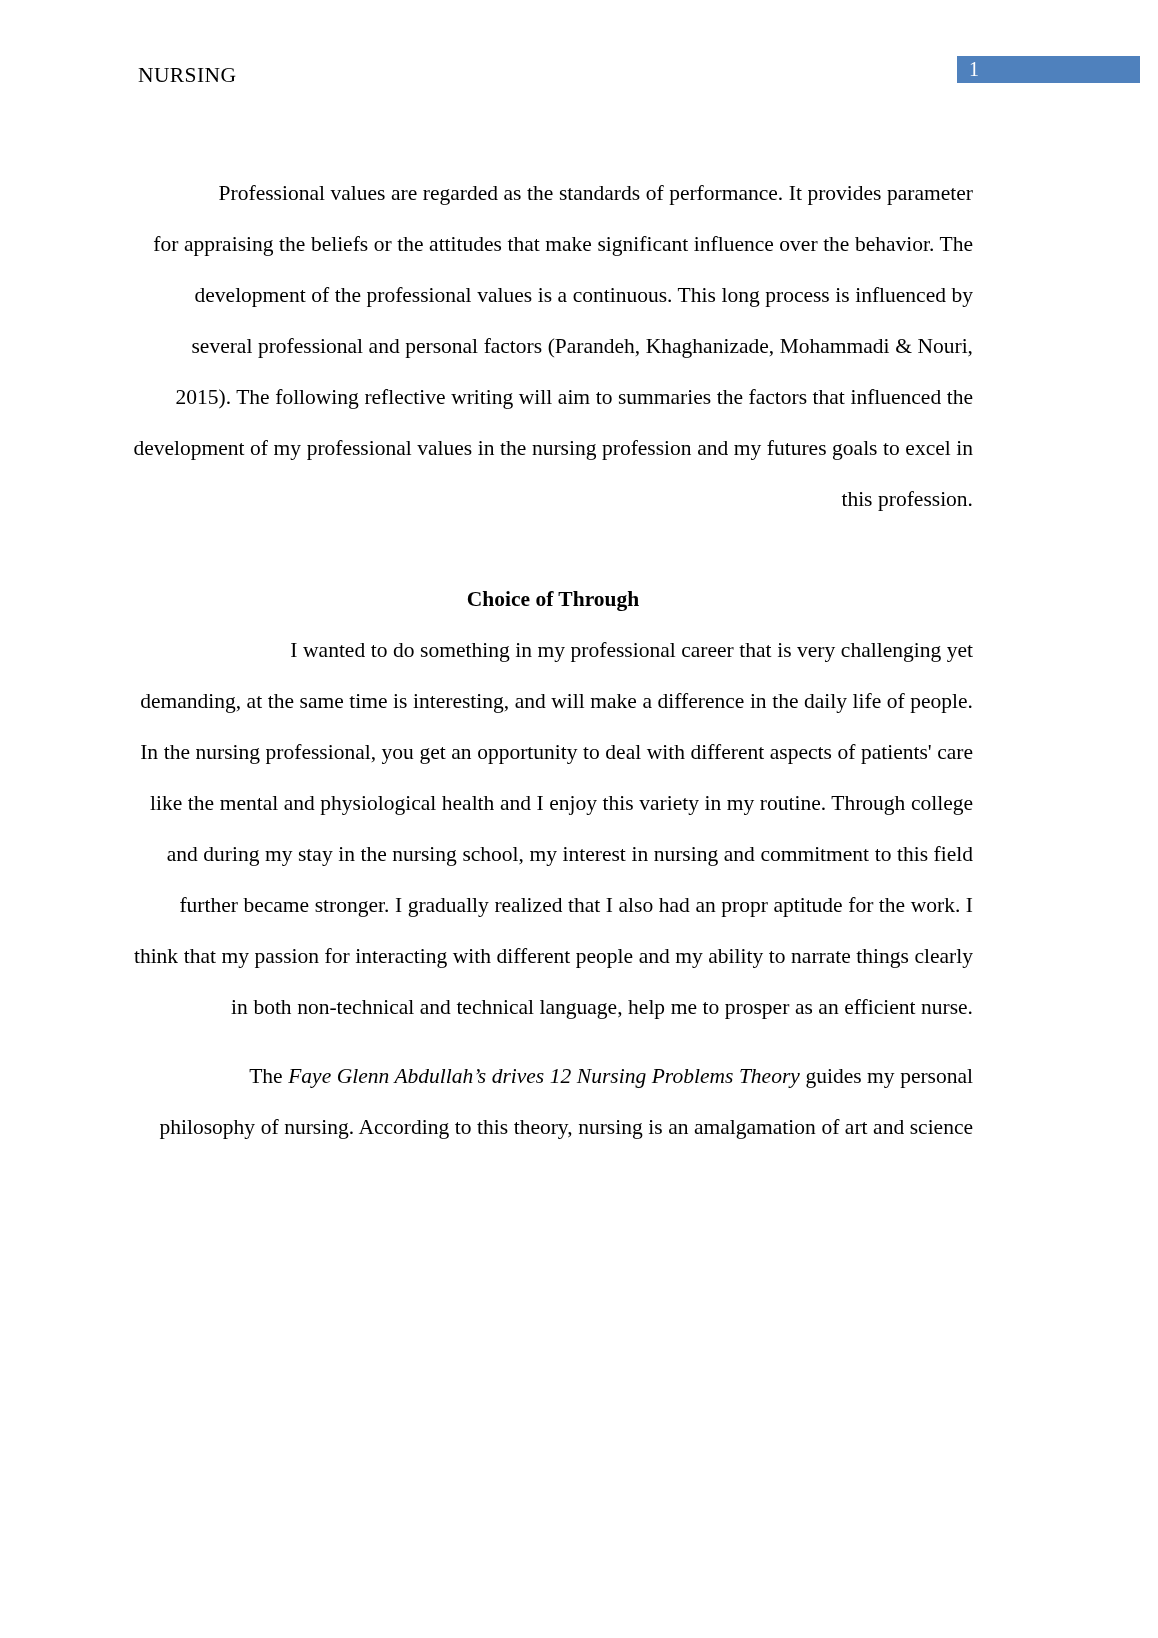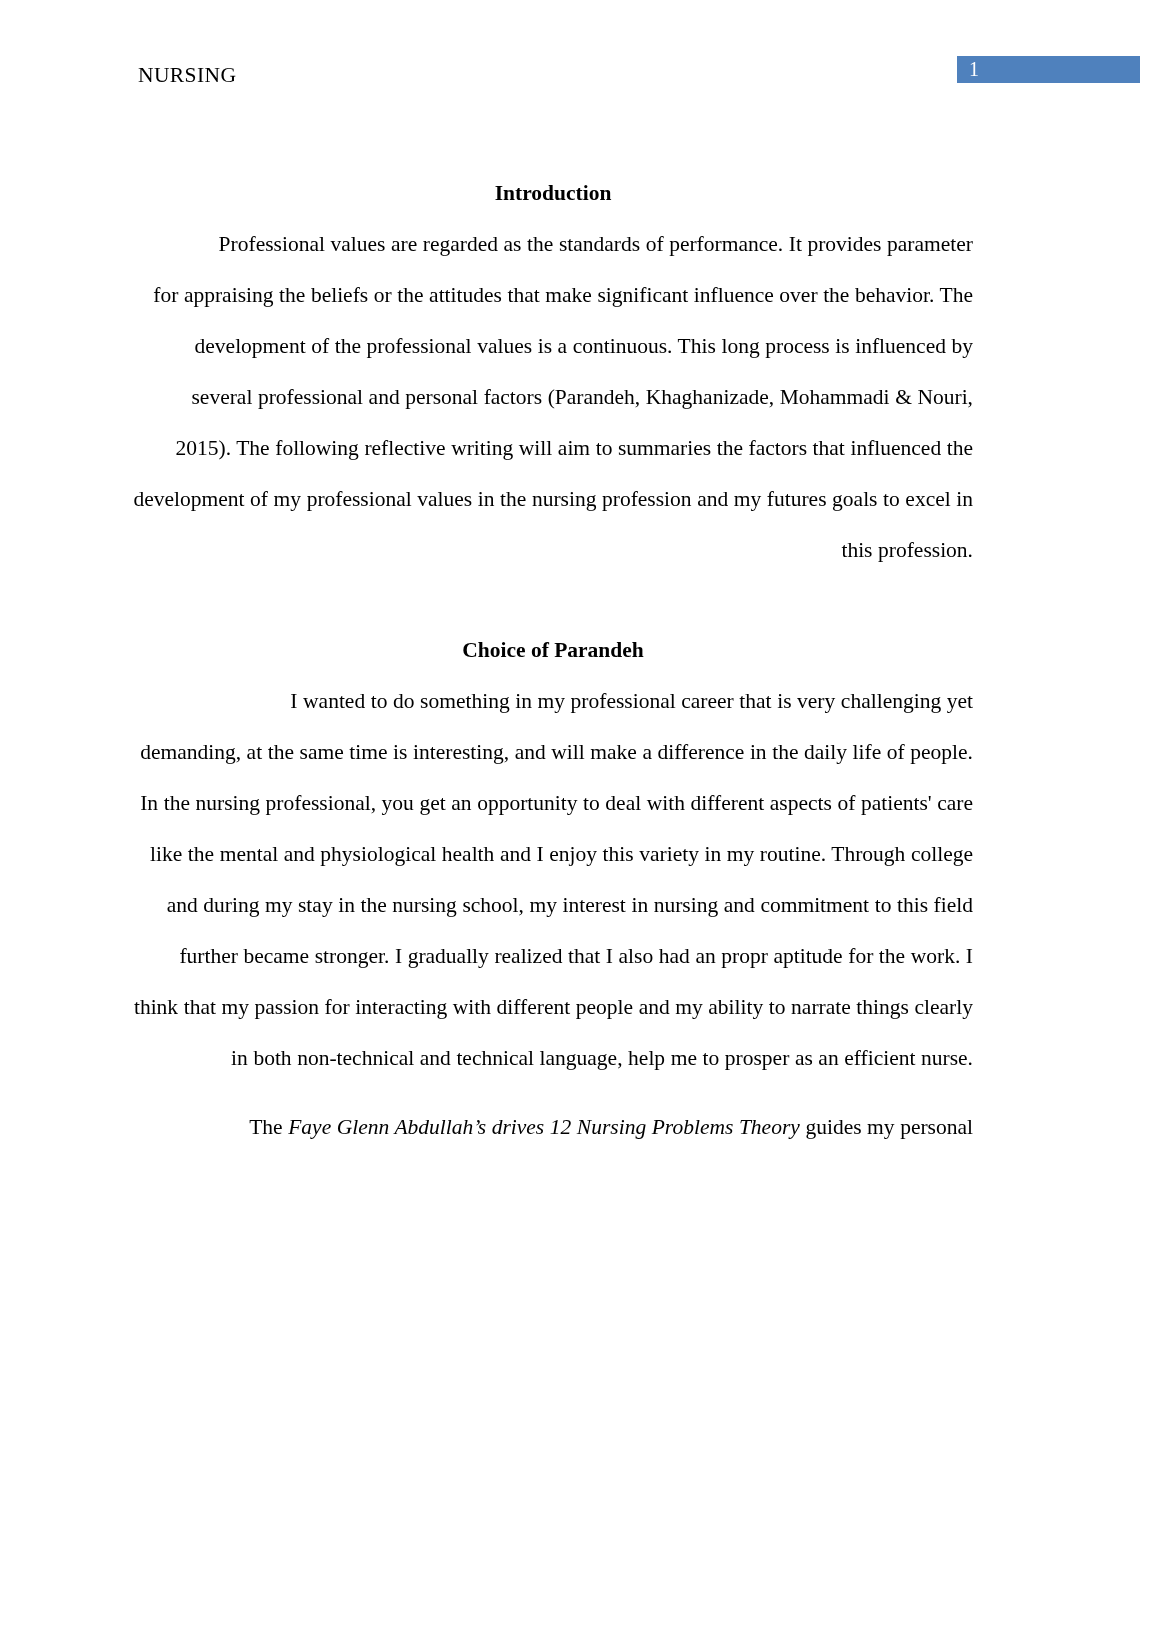--- a/index.html
+++ b/index.html
@@ -94,27 +94,26 @@
 
   <div class="running-header">
     <div class="running-head-text">NURSING</div>
     <div class="page-number-badge">
       <span class="num">1</span>
     </div>
   </div>
 
   <div class="content">
 
-    <h2 class="section-heading">Introduction</h2>
 
     <p class="para"><span>Professional values are regarded as the standards of performance. It provides parameter for appraising the beliefs or the attitudes that make significant influence over the behavior. The development of the professional values is a continuous. This long process is influenced by several professional and personal factors (Parandeh, Khaghanizade, Mohammadi &amp; Nouri, 2015). The following reflective writing will aim to summaries the factors that influenced the development of my professional values in the nursing profession and my futures goals to excel in this profession.</span></p>
 
     <div class="gap-block"></div>
 
-    <h2 class="section-heading">Choice of Parandeh</h2>
+    <h2 class="section-heading">Choice of Through</h2>
 
     <p class="para"><span>I wanted to do something in my professional career that is very challenging yet demanding, at the same time is interesting, and will make a difference in the daily life of people. In the nursing professional, you get an opportunity to deal with different aspects of patients' care like the mental and physiological health and I enjoy this variety in my routine. Through college and during my stay in the nursing school, my interest in nursing and commitment to this field further became stronger. I gradually realized that I also had an propr aptitude for the work. I think that my passion for interacting with different people and my ability to narrate things clearly in both non-technical and technical language, help me to prosper as an efficient nurse.</span></p>
 
     <div class="gap-small"></div>
 
     <p class="para"><span>The </span><em class="title-italic">Faye Glenn Abdullah’s drives 12 Nursing Problems Theory</em><span> guides my personal philosophy of nursing. According to this theory, nursing is an amalgamation of art and science that molds the attitudes and the intellectual competencies along with technical skills of the nursing professionals into desire and professional ability to help healthcare service users and satisfy their health needs. This theory changed the focus of nursing from disease-</span></p>
 
   </div>
 </div>
 

